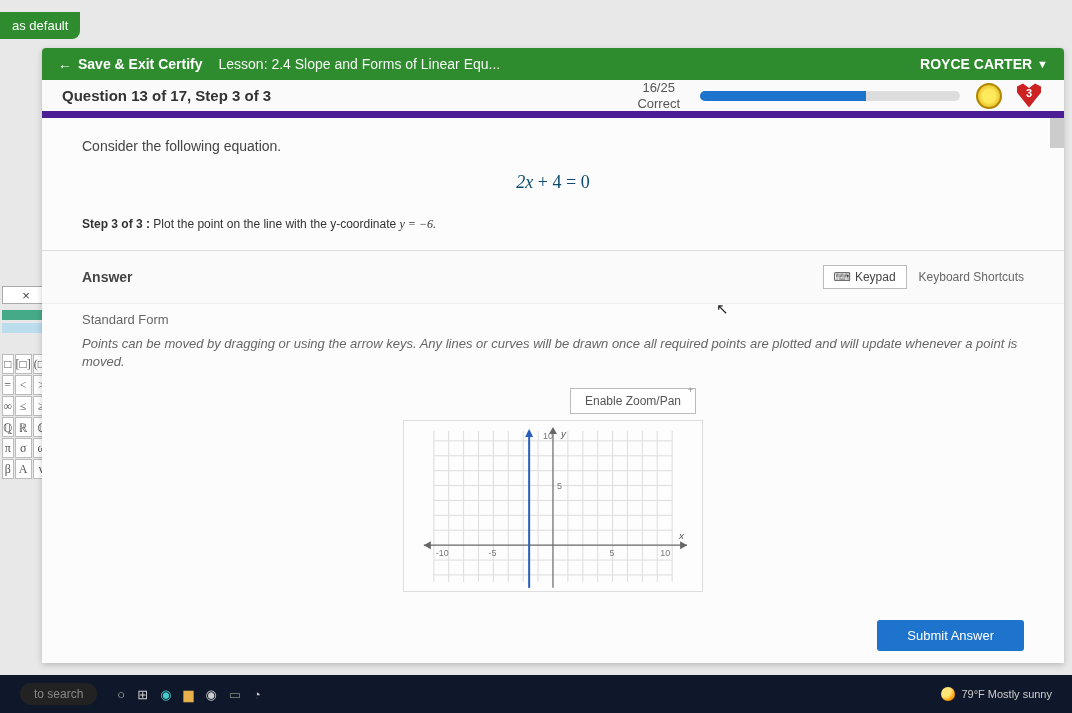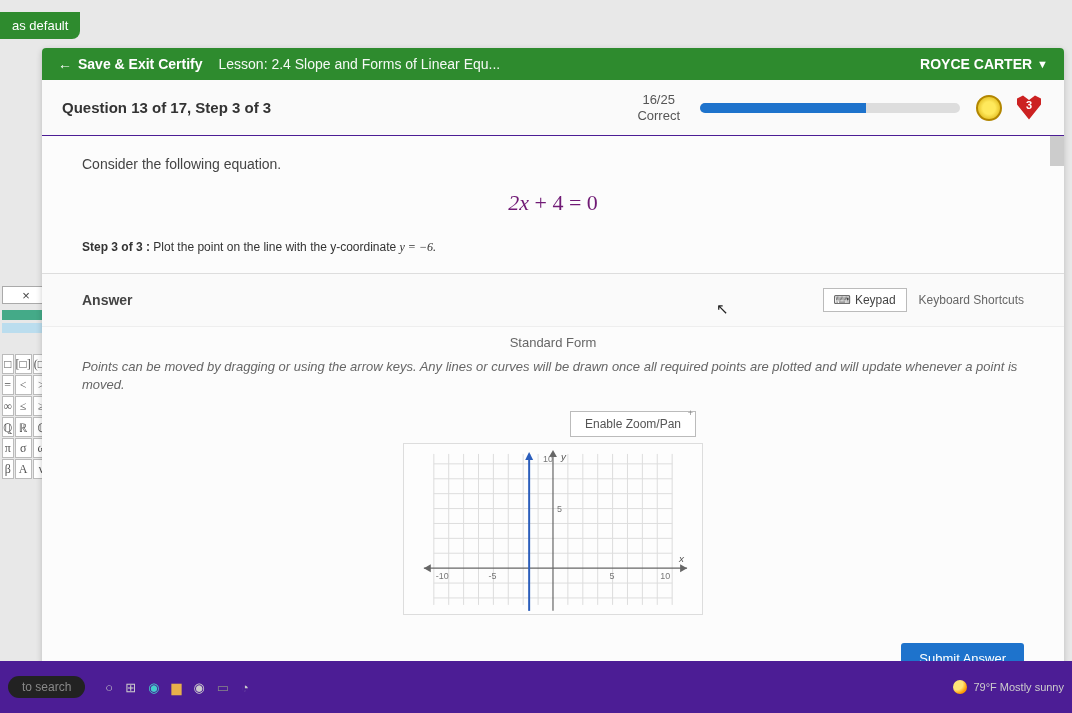--- a/index.html
+++ b/index.html
@@ -5,57 +5,57 @@
   * { box-sizing: border-box; margin: 0; padding: 0; }
   body { font-family: Arial, sans-serif; background: #e8e8e8; width: 1072px; height: 713px; overflow: hidden; position: relative; }
   .tab-default { position: absolute; top: 12px; left: 0; background: #2e8b2e; color: white; padding: 6px 12px; border-radius: 0 0 8px 0; font-size: 13px; }
   .main-window { position: absolute; top: 48px; left: 42px; right: 8px; bottom: 50px; background: #f5f5f5; display: flex; flex-direction: column; box-shadow: 0 2px 6px rgba(0,0,0,0.2); border-radius: 4px 4px 0 0; overflow: hidden; }
   .top-bar { background: #2e8b2e; color: white; display: flex; align-items: center; padding: 8px 16px; font-size: 14px; }
   .back-exit { display: flex; align-items: center; gap: 6px; font-weight: bold; cursor: pointer; }
   .lesson-title { margin-left: 16px; opacity: 0.95; }
   .top-spacer { flex: 1; }
   .user-name { font-weight: bold; margin-right: 5px; }
   .user-dd { font-size: 11px; }
-  .question-header { background: #fafafa; border-bottom: 1px solid #4c1d95; display: flex; align-items: center; padding: 12px 20px; }
+  .question-header { background: #fafafa; border-bottom: 7px solid #4c1d95; display: flex; align-items: center; padding: 0 20px; }
   .q-title { font-weight: bold; color: #333; font-size: 15px; }
   .score-block { margin-left: auto; text-align: center; font-size: 13px; color: #555; line-height: 1.2; }
   .progress-wrap { width: 260px; height: 10px; background: #ddd; border-radius: 5px; margin-left: 20px; position: relative; overflow: hidden; }
   .progress-fill { height: 100%; background: #1e73cc; width: 64%; }
   .coin { width: 26px; height: 26px; border-radius: 50%; background: radial-gradient(circle, #ffe95c 40%, #d4a500 100%); margin-left: 16px; border: 2px solid #b28600; }
   .heart { width: 30px; height: 30px; margin-left: 12px; position: relative; }
   .heart::before { content:""; position:absolute; inset:0; background: #cc2222; clip-path: polygon(50% 90%, 10% 40%, 10% 20%, 30% 10%, 50% 25%, 70% 10%, 90% 20%, 90% 40%); border-radius: 4px; }
   .heart span { position: absolute; top: 6px; left: 0; right: 0; text-align: center; color: white; font-size: 11px; font-weight: bold; }
   .content-area { flex: 1; position: relative; background: #fcfcfc; overflow-y: auto; }
   .content-inner { padding: 20px 40px 0 40px; }
   .instr { color: #444; font-size: 14px; margin-bottom: 16px; }
-  .equation { text-align: center; font-family: "Times New Roman", serif; font-size: 22px; color: #701a75; margin: 18px 0 24px; }
+  .equation { text-align: center; font-family: "Times New Roman", serif; font-size: 18px; color: #0c4a6e; margin: 18px 0 24px; }
   .step-line { font-size: 12px; color: #333; margin-bottom: 18px; }
   .step-line b { font-weight: bold; }
   .answer-bar { border-top: 1px solid #ddd; border-bottom: 1px solid #eee; padding: 14px 40px; display: flex; align-items: center; background: #fafafa; }
   .answer-label { font-weight: bold; color: #444; font-size: 14px; }
   .keypad-btn { margin-left: auto; border: 1px solid #bbb; background: #fff; padding: 4px 10px; font-size: 12px; color: #444; cursor: pointer; display:flex; align-items:center; gap:4px;}
   .kbd-short { font-size: 12px; color: #666; margin-left: 12px; }
-  .standard-form { text-align: center; padding: 8px 40px 4px; color: #666; font-size: 13px; }
+  .standard-form { text-align: left; padding: 8px 40px 4px; color: #666; font-size: 13px; }
   .hint-text { padding: 4px 40px 10px; color: #666; font-size: 13px; font-style: italic; line-height: 1.4; }
   .graph-section { display: flex; flex-direction: column; align-items: center; padding: 6px 0 18px; }
   .zoom-btn { border: 1px solid #bbb; background: #fff; padding: 5px 14px; font-size: 12px; color: #555; margin-bottom: 6px; align-self: center; transform: translateX(80px); cursor:pointer; position:relative;}
   .zoom-btn::after { content:"+"; position:absolute; top:-4px; right:2px; font-size:9px; color:#888; }
   .graph-plot { width: 300px; height: 172px; border: 1px solid #ddd; background: #fdfdfd; position: relative; overflow: hidden; }
   .graph-plot svg { position:absolute; inset:0; }
   .submit-row { display:flex; justify-content:flex-end; padding: 10px 40px 16px; }
-  .submit-btn { background: #1e73cc; color: white; border: none; padding: 8px 18px; font-size: 13px; border-radius: 3px; cursor:pointer; }
+  .submit-btn { background: #1e73cc; color: white; border: none; padding: 8px 30px; font-size: 13px; border-radius: 3px; cursor:pointer; }
   
   .palette { position: absolute; top: 286px; left: 2px; width: 48px; display: flex; flex-direction: column; gap: 2px; font-size: 13px; color:#444;}
   .pal-top { height:18px; border:1px solid #aaa; background:#fff; display:flex; align-items:center; justify-content:center; margin-bottom:4px;}
   .pal-bar { height:10px; background:#4a8; margin-bottom:1px;}
   .pal-bar.off { background:#bde;}
   .pal-grid { display:grid; grid-template-columns: repeat(3, 1fr); gap:1px; }
   .pal-cell { border:1px solid #bbb; background:#fff; height:20px; display:flex; align-items:center; justify-content:center; font-size:12px; color:#555; font-family:"Times New Roman",serif; }
   
-  .taskbar { position:absolute; bottom:0; left:0; right:0; height:52px; background:#4c1d95; display:flex; align-items:center; padding:0 8px; color:#ccc; font-size:12px;}
+  .taskbar { position:absolute; bottom:0; left:0; right:0; height:38px; background:#0f172a; display:flex; align-items:center; padding:0 20px; color:#ccc; font-size:12px;}
   .search-pill { background:#222; border-radius:16px; padding:4px 14px; color:#888; font-size:12px; }
   .tb-icons { display:flex; gap:12px; margin-left:20px; font-size:13px; }
   .tb-right { margin-left:auto; display:flex; align-items:center; gap:6px; color:#ccc; font-size:11px;}
   .weather-ico { width:14px; height:14px; border-radius:50%; background: radial-gradient(circle at 30% 30%, #ffe477 40%, #ff9a00 70%);}
   .cursor-arrow { position:absolute; top:300px; left:716px; font-size:15px; color:#222; pointer-events:none; }
   .scroll-handle { position:absolute; right:0; top:0; width:14px; height:30px; background:#ccc; }
 </style>
 </head>
 <body>
 

